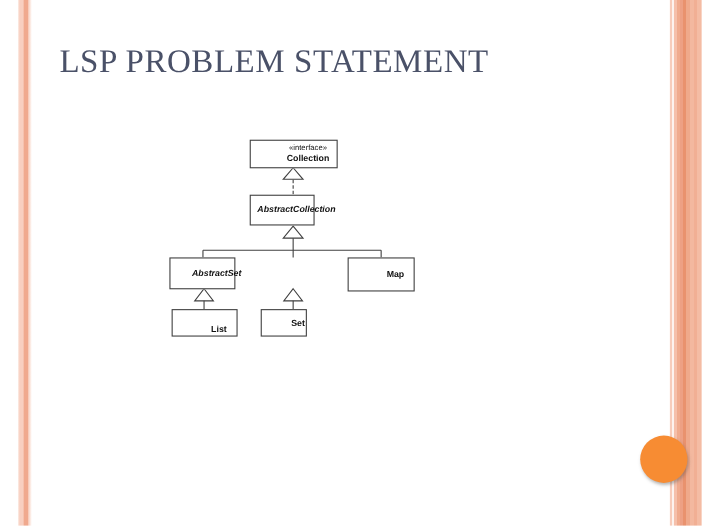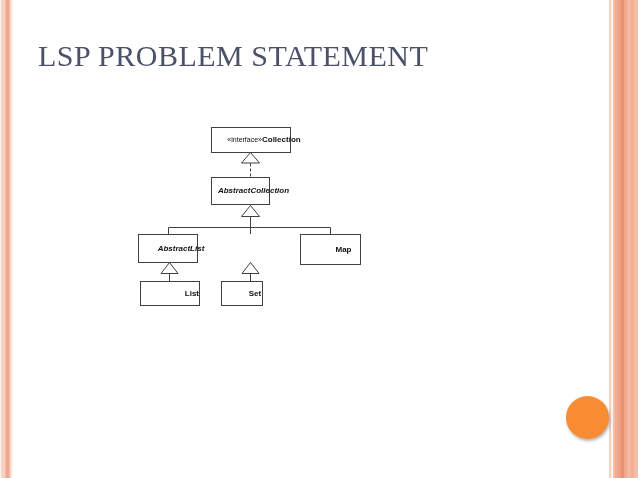--- a/index.html
+++ b/index.html
@@ -3,21 +3,21 @@
 <meta charset="utf-8">
 <style>
   html, body { margin: 0; padding: 0; }
   body {
     width: 638px; height: 478px;
     position: relative;
     background: #ffffff;
     overflow: hidden;
     font-family: "Liberation Sans", sans-serif;
   }
-  .slide { position: absolute; inset: 0; }
+  .slide { position: absolute; inset: 0; margin-left: 16px; }
 
   
   .stripe-left {
     position: absolute; left: 0; top: 0; bottom: 0; width: 13px;
     background: linear-gradient(to right,
       #ffffff 0px, #fae0d5 1px, #f8cfc0 2px, #f8cfc0 5px,
       #f0a98e 6px, #f0a98e 9px, #f8cfc0 10px, #fae0d5 11px, #ffffff 13px);
   }
   .stripe-right {
     position: absolute; right: 0; top: 0; bottom: 0; width: 29px;
@@ -41,21 +41,21 @@
     color: #4a5168;
     letter-spacing: 0.5px;
     white-space: nowrap;
   }
 
   .diagram { position: absolute; inset: 0; }
 
   .uml-box {
     position: absolute; box-sizing: border-box;
     border: 1px solid #404040; background: #ffffff;
-    display: flex; flex-direction: row;
+    display: flex; flex-direction: column;
     align-items: center; justify-content: center;
     text-align: center; color: #111111; padding-left: 26px;
   }
   .uml-name { font-weight: bold; font-size: 8px; line-height: 10px; white-space: nowrap; }
   .uml-box.abstract .uml-name { font-style: italic; }
   .stereotype { font-weight: normal; font-size: 7px; line-height: 8px; white-space: nowrap; }
 
   .connectors { position: absolute; left: 0; top: 0; pointer-events: none; }
 
   .accent-circle {
@@ -100,21 +100,21 @@
     <div class="uml-box" style="left:211px; top:127px; width:80px; height:26px;">
       <div class="stereotype">«interface»</div>
       <div class="uml-name">Collection</div>
     </div>
 
     <div class="uml-box abstract" style="left:211px; top:177px; width:59px; height:28px;">
       <div class="uml-name">AbstractCollection</div>
     </div>
 
     <div class="uml-box abstract" style="left:138px; top:234px; width:60px; height:29px;">
-      <div class="uml-name">AbstractList</div>
+      <div class="uml-name">AbstractSet</div>
     </div>
 
 
     <div class="uml-box" style="left:300px; top:234px; width:61px; height:31px;">
       <div class="uml-name">Map</div>
     </div>
 
     <div class="uml-box" style="left:140px; top:281px; width:60px; height:25px;justify-content:flex-end;">
       <div class="uml-name">List</div>
     </div>

